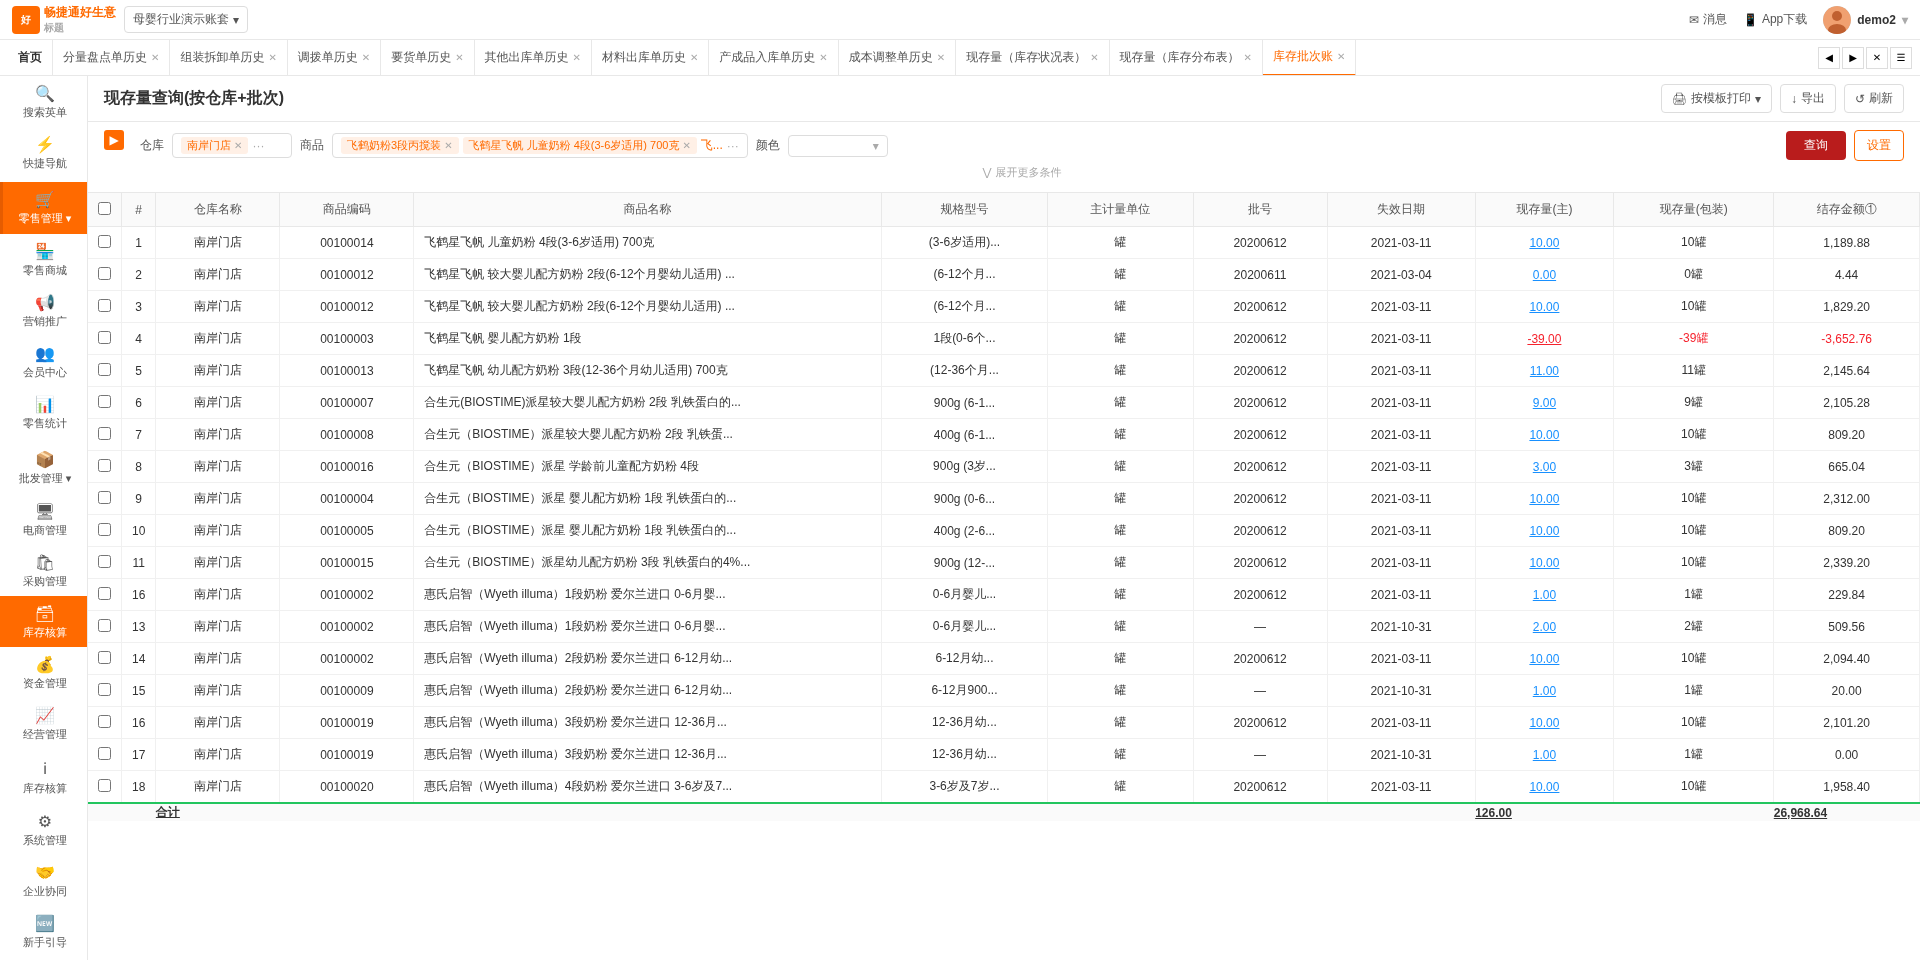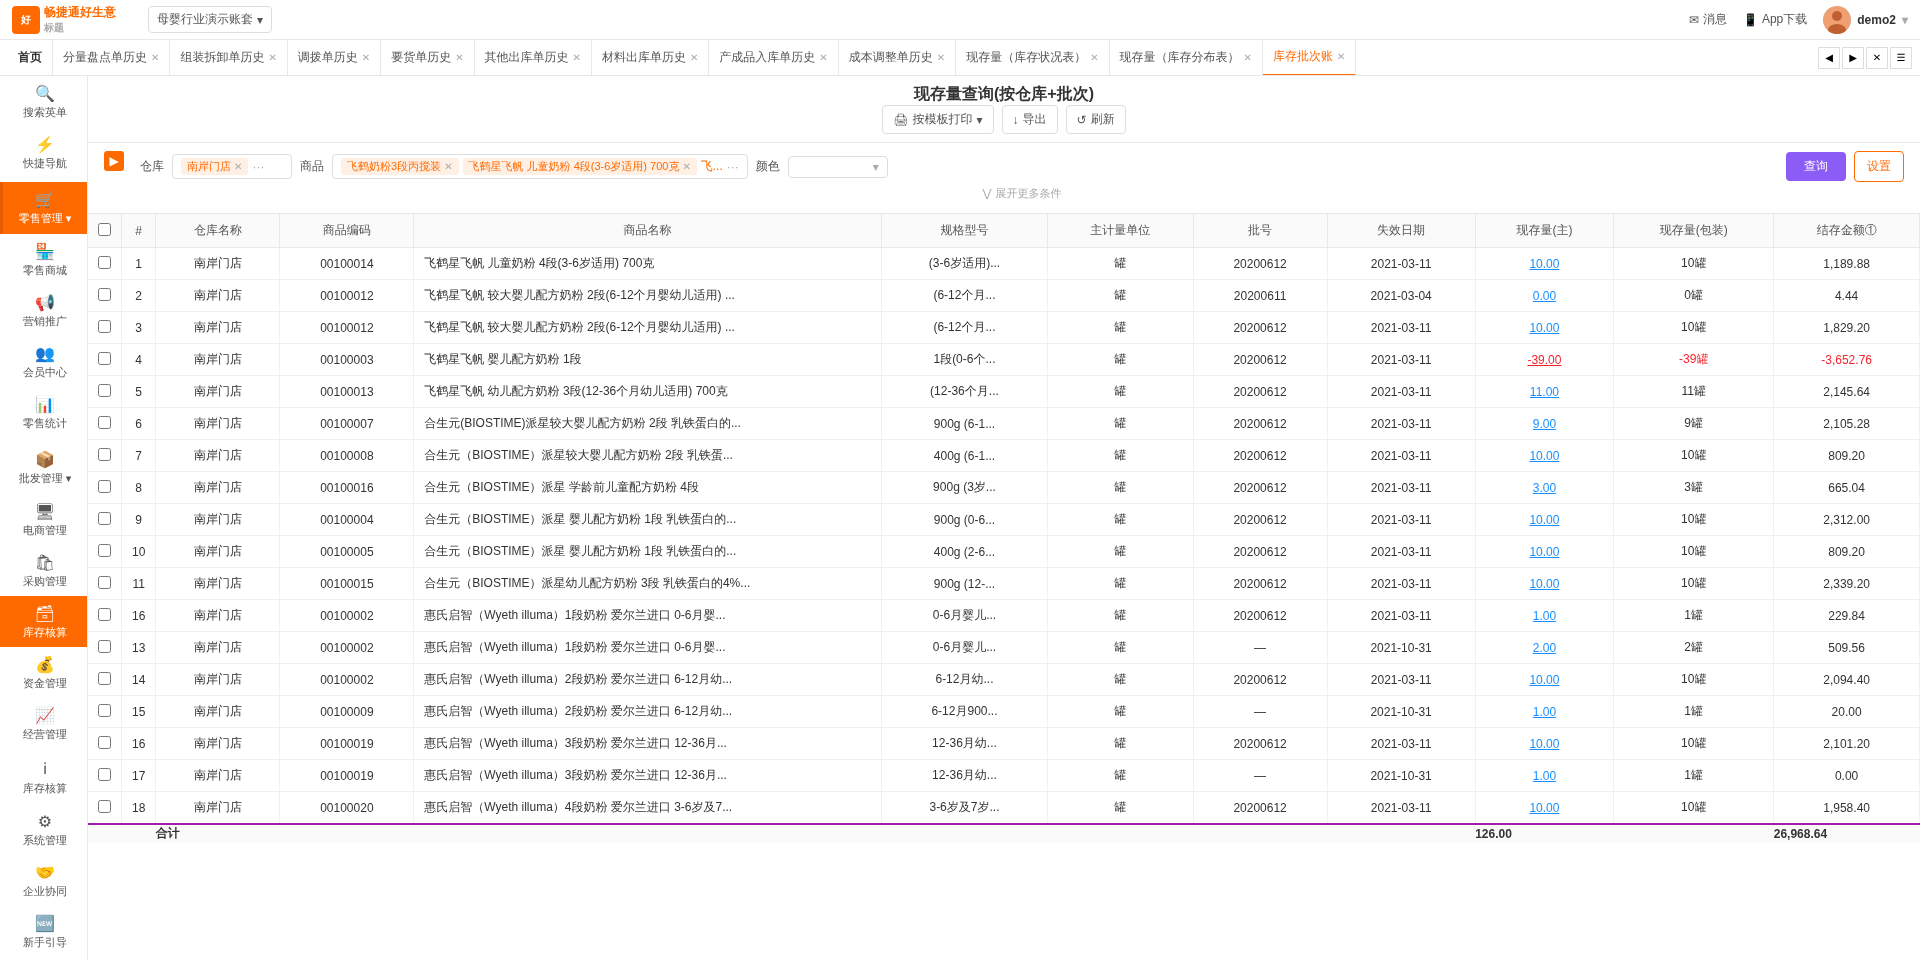--- a/index.html
+++ b/index.html
@@ -3,21 +3,21 @@
   <meta charset="utf-8">
   <style>
     * { box-sizing: border-box; margin: 0; padding: 0; }
     body { font-family: 'Microsoft YaHei', Arial, sans-serif; font-size: 12px; background: #f5f5f5; color: #333; display: flex; flex-direction: column; height: 960px; overflow: hidden; }
 
     
     .top-bar { display: flex; align-items: center; background: #fff; height: 40px; padding: 0 12px; border-bottom: 1px solid #e8e8e8; justify-content: space-between; }
     .top-bar-left { display: flex; align-items: center; gap: 8px; }
     .logo-area { display: flex; align-items: center; gap: 4px; color: #ff6a00; font-weight: bold; font-size: 13px; }
     .logo-icon { width: 28px; height: 28px; background: #ff6a00; border-radius: 4px; display: flex; align-items: center; justify-content: center; color: white; font-size: 10px; }
-    .dropdown-select { display: flex; align-items: center; gap: 4px; padding: 4px 8px; border: 1px solid #ddd; border-radius: 4px; cursor: pointer; font-size: 12px; color: #555; background: #fff; margin-left: 24px; }
+    .dropdown-select { display: flex; align-items: center; gap: 4px; padding: 4px 8px; border: 1px solid #ddd; border-radius: 4px; cursor: pointer; font-size: 12px; color: #555; background: #fff; }
     .top-bar-right { display: flex; align-items: center; gap: 16px; }
     .top-btn { display: flex; align-items: center; gap: 4px; color: #555; cursor: pointer; font-size: 12px; }
     .user-area { display: flex; align-items: center; gap: 6px; cursor: pointer; font-weight: bold; }
     .avatar { width: 28px; height: 28px; border-radius: 50%; background: #ccc; display: flex; align-items: center; justify-content: center; overflow: hidden; }
 
     
     .nav-tabs { display: flex; align-items: center; background: #fff; border-bottom: 1px solid #e8e8e8; padding: 0 8px; height: 36px; overflow: hidden; }
     .nav-tab { display: flex; align-items: center; padding: 0 10px; height: 36px; white-space: nowrap; cursor: pointer; font-size: 12px; color: #555; border-right: 1px solid #e8e8e8; gap: 4px; flex-shrink: 0; }
     .nav-tab.active { color: #ff6a00; border-bottom: 2px solid #ff6a00; }
     .nav-tab .close-x { color: #aaa; font-size: 10px; cursor: pointer; }
@@ -34,53 +34,53 @@
     .sidebar-item.active { background: #ff6a00; color: white; border-left-color: #e65c00; }
     .sidebar-item.active .si-icon { color: white; }
     .si-icon { font-size: 16px; }
     .si-label { text-align: center; line-height: 1.2; }
     .sidebar-divider { height: 1px; background: #f0f0f0; margin: 2px 8px; }
 
     
     .content-area { flex: 1; display: flex; flex-direction: column; overflow: hidden; background: #f0f2f5; }
 
     
-    .page-header { background: #fff; padding: 8px 16px; display: flex; align-items: center; justify-content: space-between; border-bottom: 1px solid #e8e8e8; flex-direction: column; }
+    .page-header { background: #fff; padding: 8px 16px; display: flex; align-items: center; justify-content: space-between; border-bottom: 1px solid #e8e8e8; }
     .page-title { font-size: 16px; font-weight: bold; color: #333; }
     .header-actions { display: flex; align-items: center; gap: 8px; }
     .btn-print { display: flex; align-items: center; gap: 4px; padding: 5px 10px; border: 1px solid #ddd; background: #fff; border-radius: 4px; cursor: pointer; font-size: 12px; color: #555; }
     .btn-export { display: flex; align-items: center; gap: 4px; padding: 5px 10px; border: 1px solid #ddd; background: #fff; border-radius: 4px; cursor: pointer; font-size: 12px; color: #555; }
     .btn-refresh { display: flex; align-items: center; gap: 4px; padding: 5px 10px; border: 1px solid #ddd; background: #fff; border-radius: 4px; cursor: pointer; font-size: 12px; color: #555; }
 
     
     .filter-bar { background: #fff; padding: 8px 16px; border-bottom: 1px solid #e8e8e8; }
     .filter-row { display: flex; align-items: center; gap: 8px; flex-wrap: nowrap; }
     .filter-label { font-size: 12px; color: #555; white-space: nowrap; }
     .filter-tag-container { display: flex; align-items: center; gap: 4px; flex-wrap: wrap; border: 1px solid #ddd; border-radius: 4px; padding: 3px 8px; min-width: 120px; background: #fff; }
     .filter-tag { display: flex; align-items: center; background: #fff0e6; color: #ff6a00; border-radius: 3px; padding: 1px 6px; font-size: 11px; gap: 3px; }
     .filter-tag .tag-x { cursor: pointer; color: #aaa; font-size: 10px; }
     .filter-more { color: #aaa; cursor: pointer; }
     .filter-product { display: flex; align-items: center; gap: 4px; border: 1px solid #ddd; border-radius: 4px; padding: 3px 8px; min-width: 300px; background: #fff; flex-wrap: wrap; }
     .filter-color { display: flex; align-items: center; gap: 4px; border: 1px solid #ddd; border-radius: 4px; padding: 3px 8px; min-width: 100px; background: #fff; }
-    .btn-query { background: #8b5cf6; color: white; border: none; border-radius: 4px; padding: 6px 18px; cursor: pointer; font-size: 12px; }
+    .btn-query { background: #b91c1c; color: white; border: none; border-radius: 4px; padding: 6px 18px; cursor: pointer; font-size: 12px; }
     .btn-settings { background: #fff; color: #ff6a00; border: 1px solid #ff6a00; border-radius: 4px; padding: 6px 12px; cursor: pointer; font-size: 12px; }
     .filter-expand-row { display: flex; justify-content: center; padding: 4px; }
     .arrow-expand { color: #aaa; font-size: 11px; cursor: pointer; display: flex; align-items: center; gap: 4px; }
     .expand-more-btn { background: #ff6a00; width: 20px; height: 20px; border-radius: 3px; display: flex; align-items: center; justify-content: center; color: white; cursor: pointer; margin-right: 8px; font-size: 12px; }
 
     
     .table-wrapper { flex: 1; overflow: auto; background: #fff; margin: 0; }
     table { width: 100%; border-collapse: collapse; font-size: 12px; }
     thead th { background: #fafafa; border-bottom: 1px solid #e8e8e8; border-right: 1px solid #e8e8e8; padding: 8px 10px; text-align: center; white-space: nowrap; font-weight: 500; color: #555; position: sticky; top: 0; z-index: 2; }
     tbody td { border-bottom: 1px solid #f0f0f0; border-right: 1px solid #f0f0f0; padding: 7px 10px; text-align: center; white-space: nowrap; }
     .td-left { text-align: left; }
     .td-name { text-align: left; max-width: 260px; overflow: hidden; text-overflow: ellipsis; }
     .td-underline { text-decoration: underline; color: #1890ff; cursor: pointer; }
     .td-red { color: #f5222d; }
-    .tfoot-row td { background: #fafafa; font-weight: bold; border-top: 2px solid #a21caf; }
+    .tfoot-row td { background: #fafafa; font-weight: bold; border-top: 2px solid #22c55e; text-decoration: underline; }
     .check-col { width: 30px; }
     .seq-col { width: 30px; }
 
     
     ::-webkit-scrollbar { width: 6px; height: 6px; }
     ::-webkit-scrollbar-thumb { background: #ccc; border-radius: 3px; }
   </style>
 </head>
 <body>
 

